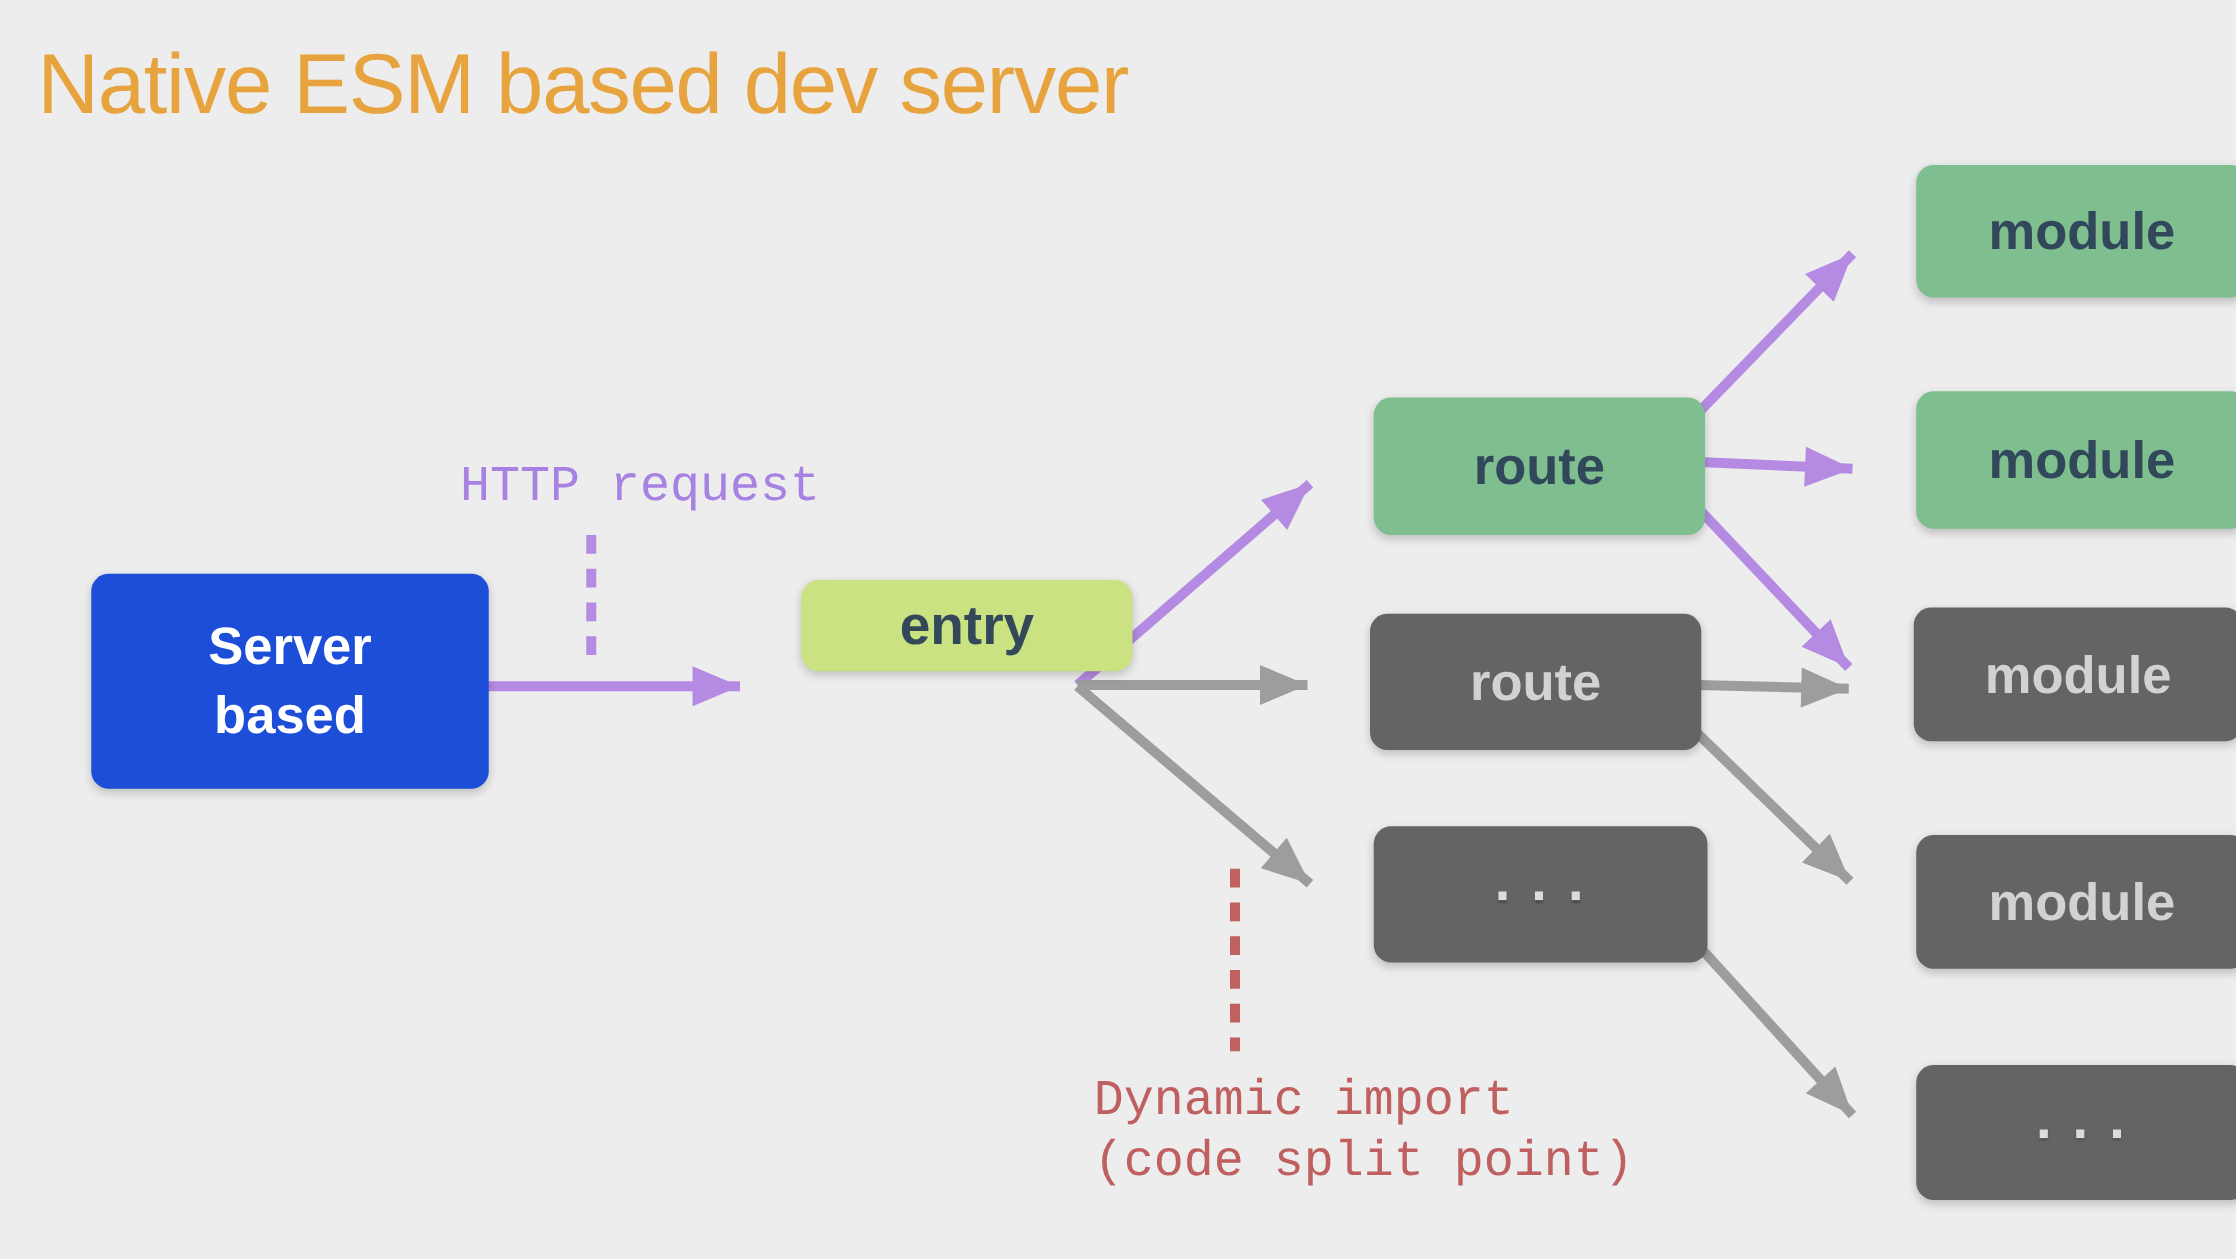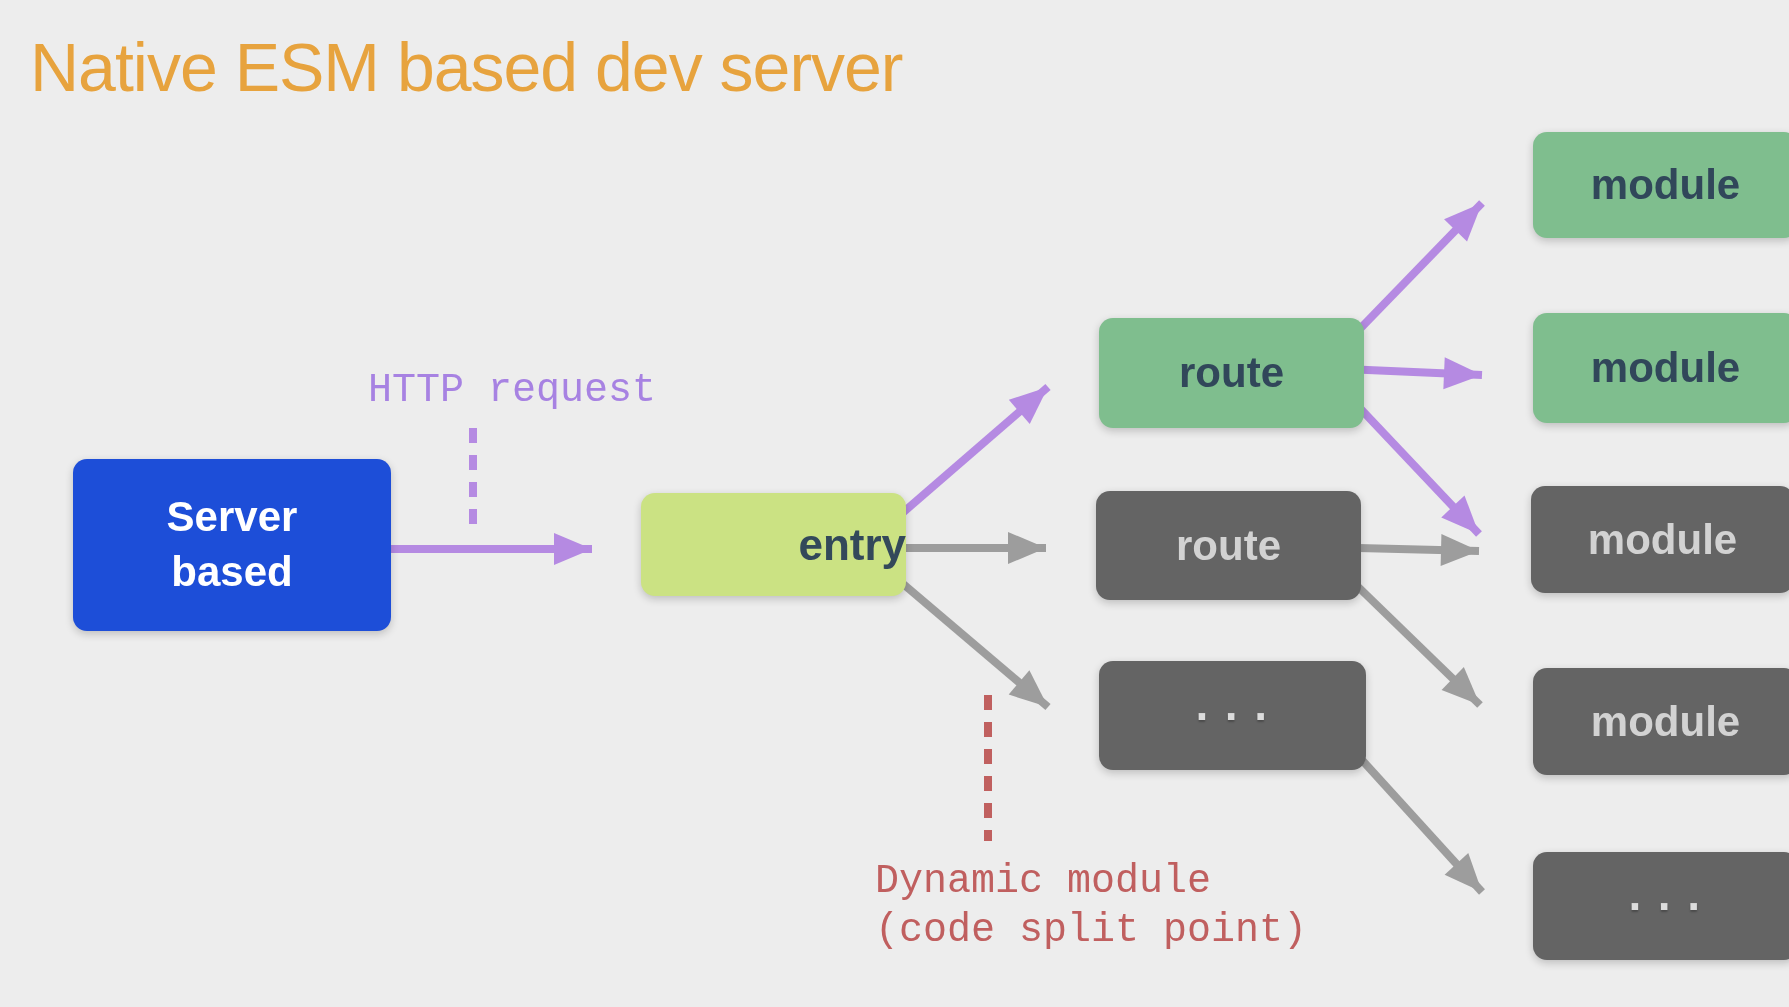--- a/index.html
+++ b/index.html
@@ -26,21 +26,21 @@
     margin-left:46px;
   }
   .node.teal{background:#1d4ed8;color:#ffffff;font-size:42px;line-height:1.3;}
   .node.lime{background:#cbe283;color:#33495a;font-size:44px;}
   .node.green{background:#7fbe8e;color:#31475a;font-size:42px;}
   .node.dark{background:#646464;color:#d2d2d2;font-size:42px;}
   .node.dots{font-size:46px;letter-spacing:14px;color:#dcdcdc;text-indent:14px;
     text-shadow:0 2px 2px rgba(0,0,0,0.25);}
 
   #node-server{left:27px;top:459px;width:318px;height:172px;}
-  #node-entry{left:595px;top:493px;width:265px;height:103px;justify-content:flex-end;}
+  #node-entry{left:595px;top:464px;width:265px;height:73px;}
   #node-route-green{left:1053px;top:318px;width:265px;height:110px;}
   #node-route-gray{left:1050px;top:491px;width:265px;height:109px;}
   #node-dots-mid{left:1053px;top:661px;width:267px;height:109px;}
   #node-module-1{left:1487px;top:132px;width:265px;height:106px;}
   #node-module-2{left:1487px;top:313px;width:265px;height:110px;}
   #node-module-3{left:1485px;top:486px;width:263px;height:107px;}
   #node-module-4{left:1487px;top:668px;width:265px;height:107px;}
   #node-dots-bottom{left:1487px;top:852px;width:265px;height:108px;}
 
   .float-label{position:absolute;font-weight:500;white-space:nowrap;font-family:Liberation Mono, monospace;}
@@ -119,17 +119,17 @@
     <span>module</span>
   </div>
 
   <div class="node dark dots" id="node-dots-bottom">
     <span>···</span>
   </div>
 
   <div class="float-label" id="label-http">HTTP request</div>
 
   <div class="float-label" id="label-dynamic">
-    <span>Dynamic module</span><br>
+    <span>Dynamic import</span><br>
     <span>(code split point)</span>
   </div>
 
 </div>
 
 </body></html>

